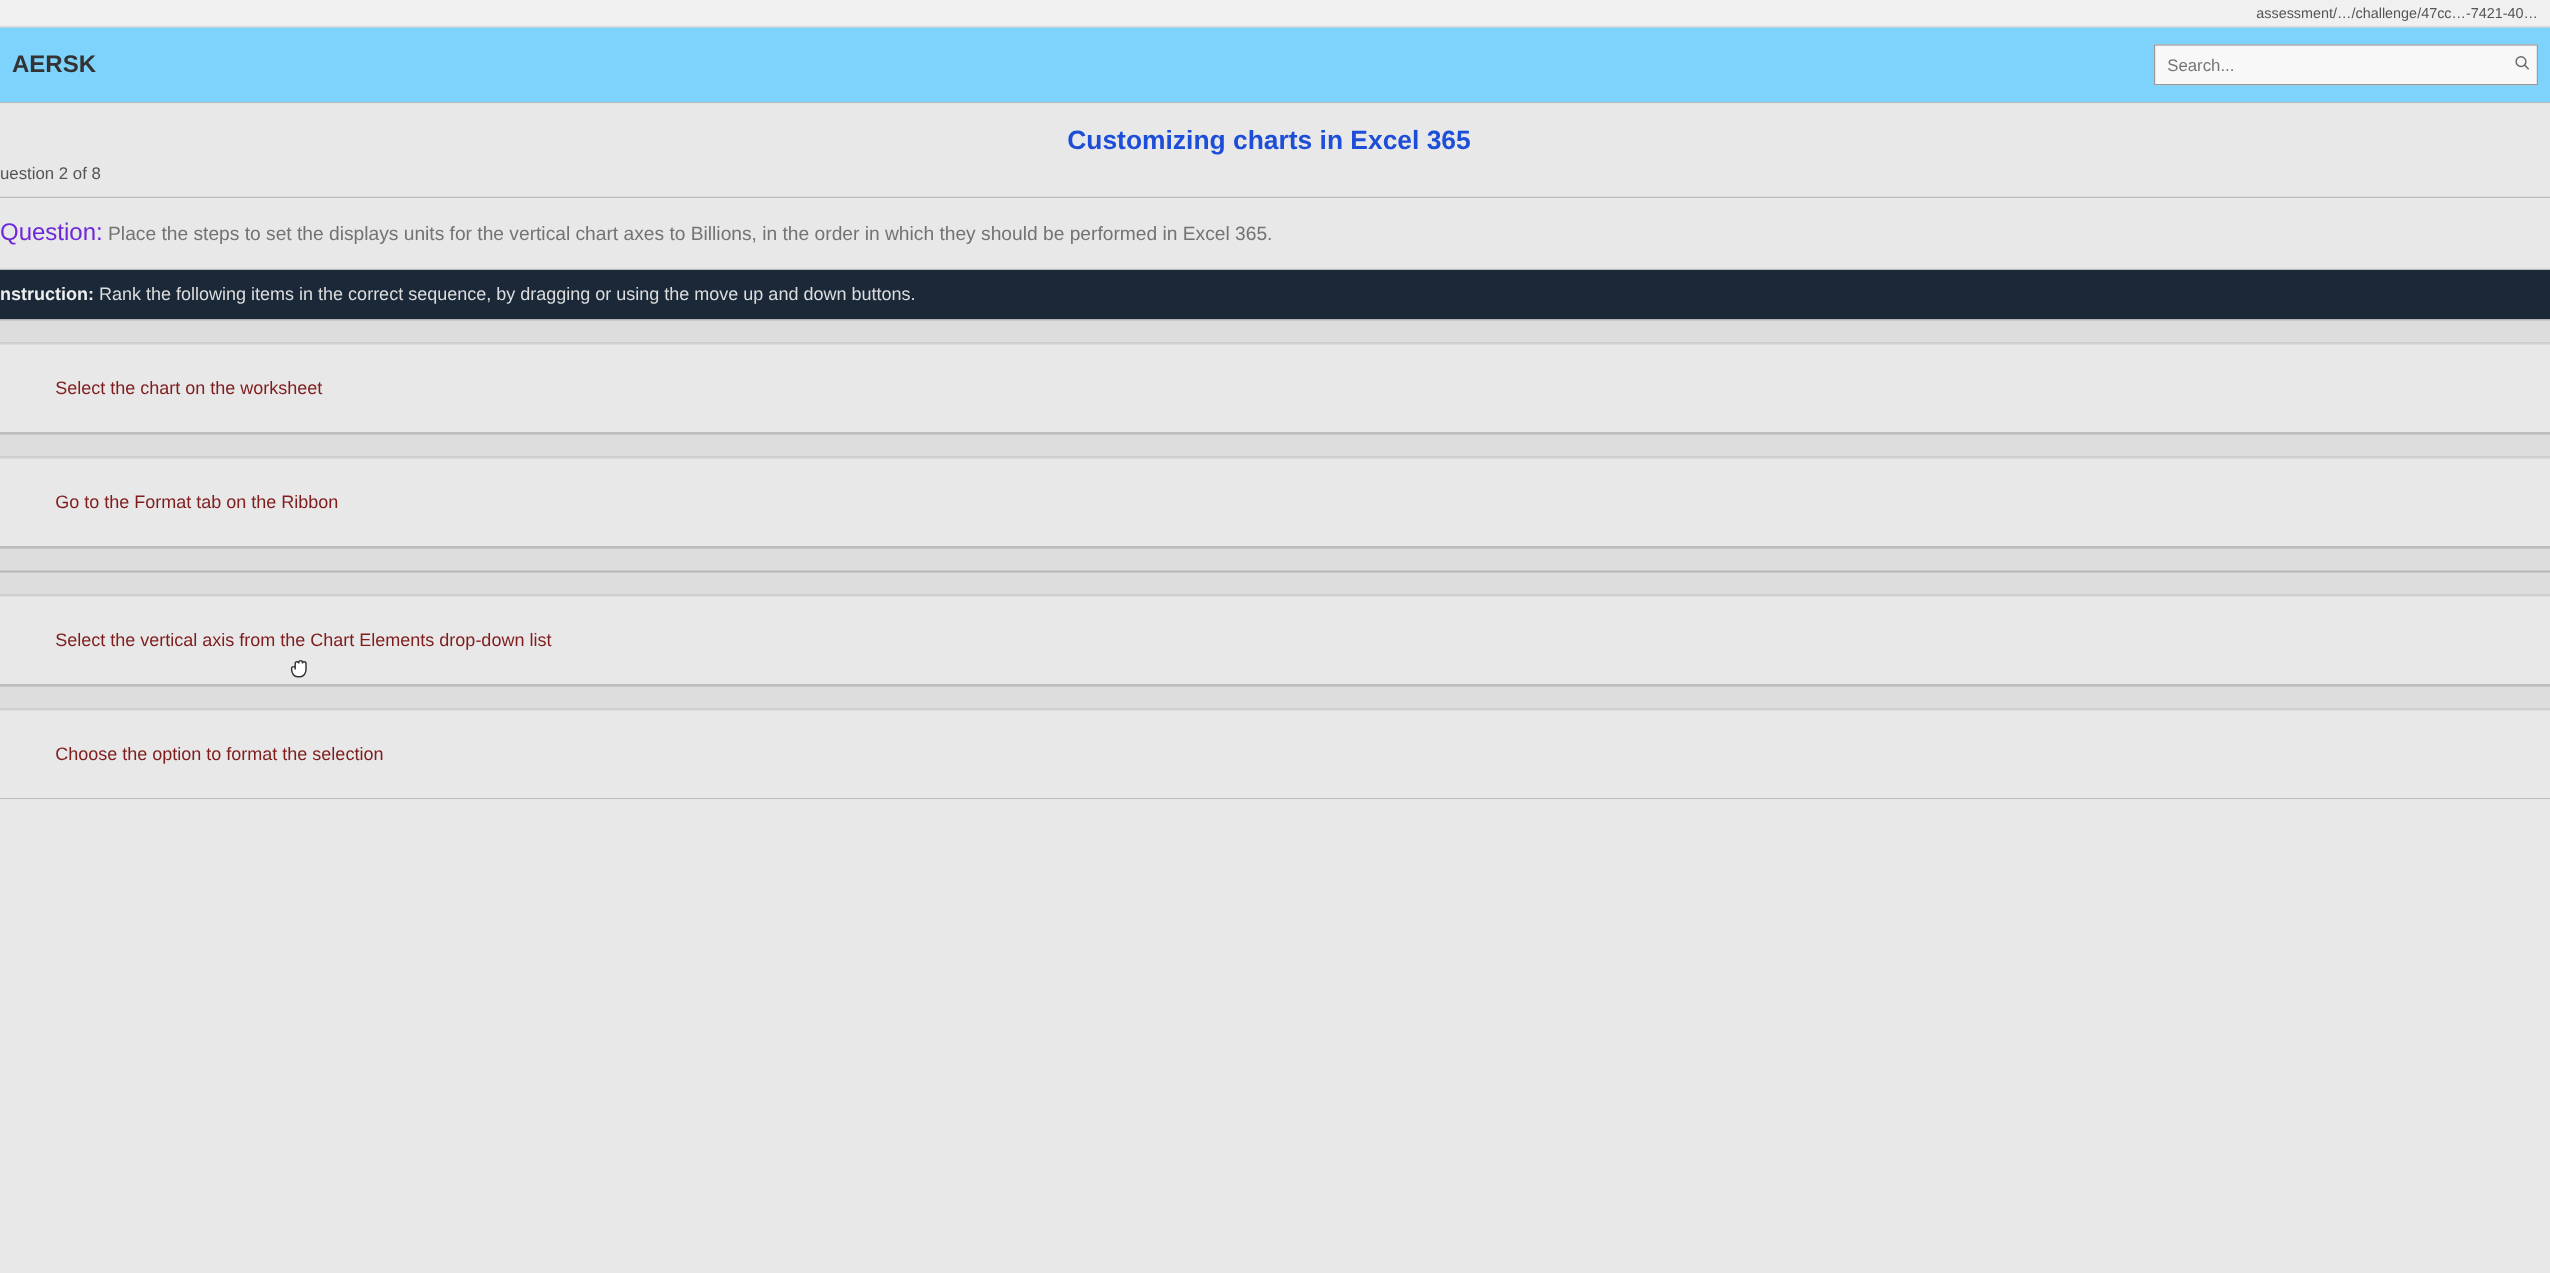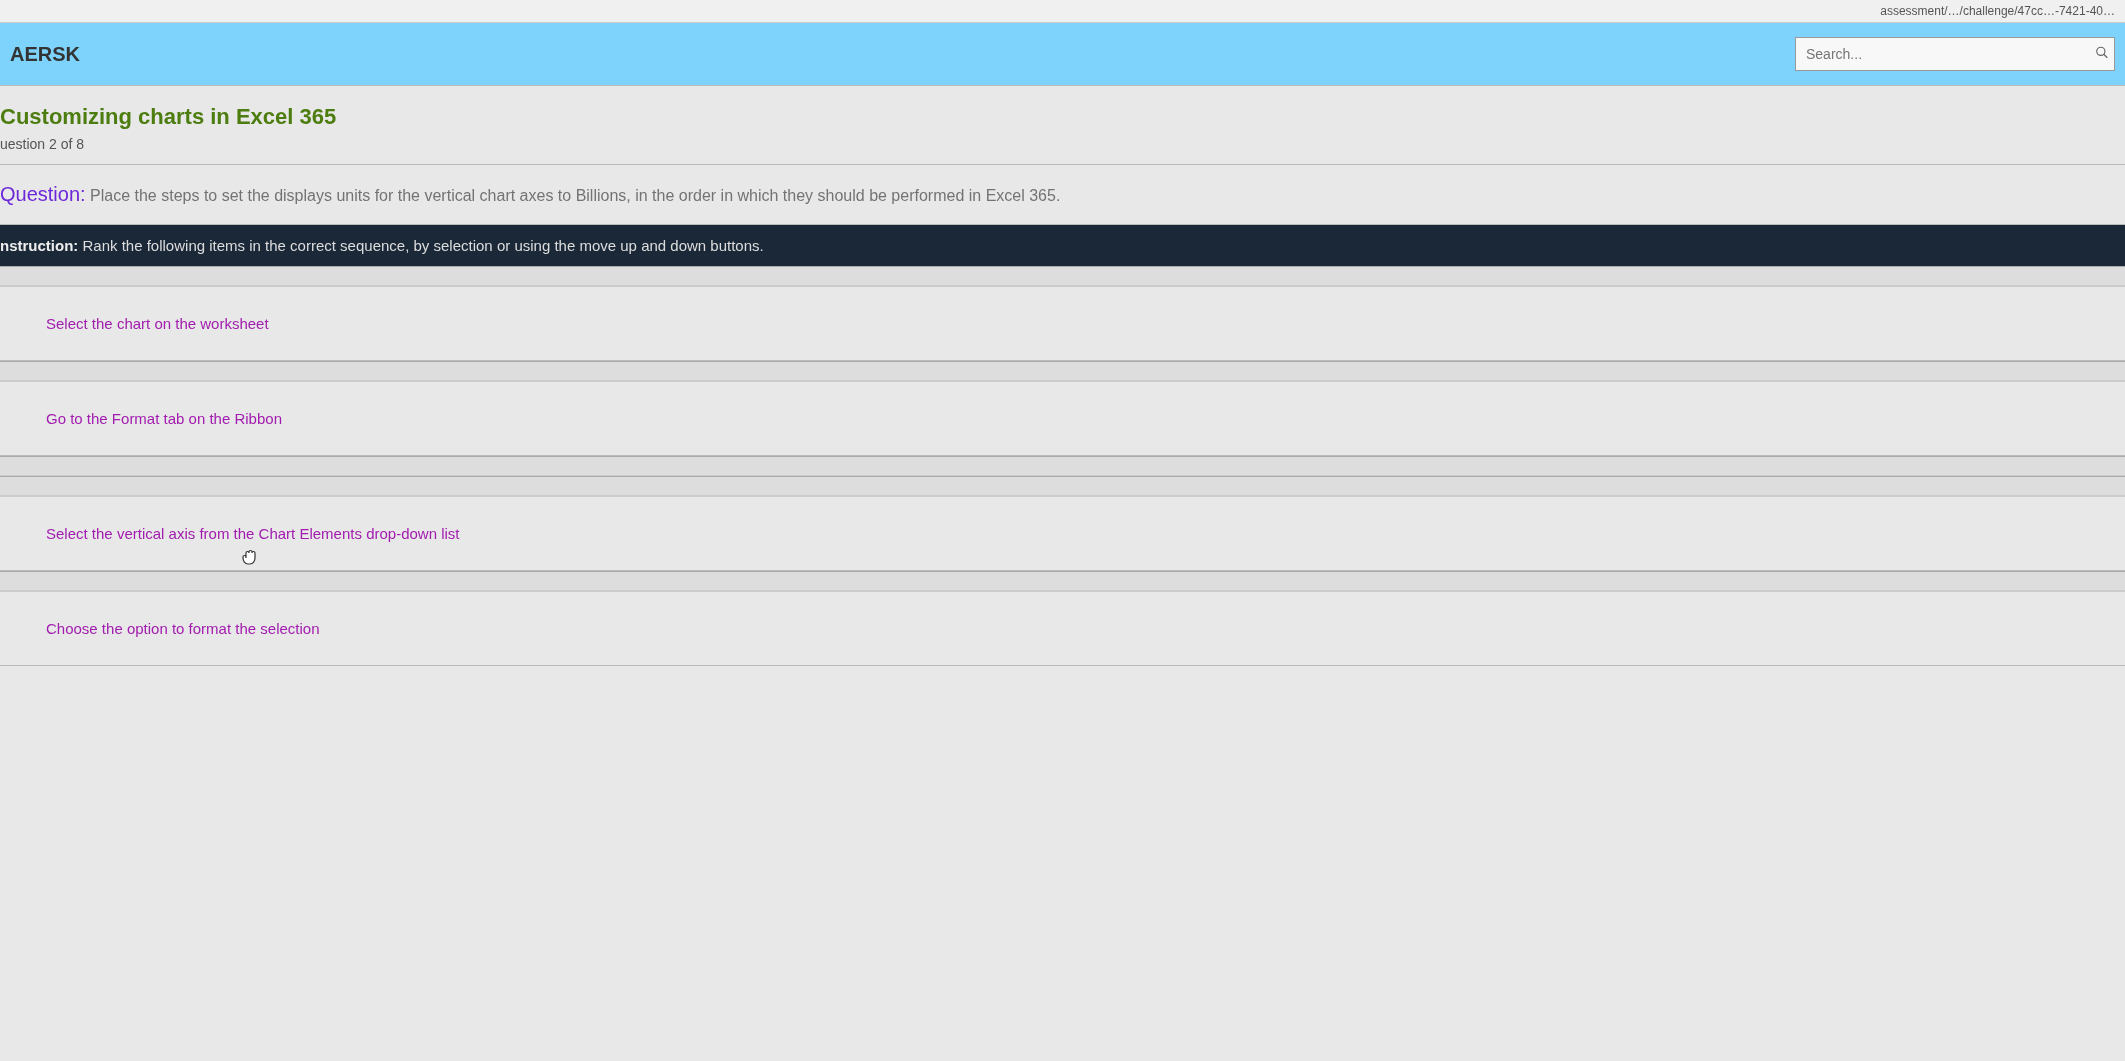--- a/index.html
+++ b/index.html
@@ -60,22 +60,23 @@
       font-size: 14px;
     }
     .title-section {
       background: #e8e8e8;
       padding: 18px 10px 12px 0;
       border-bottom: 1px solid #bbb;
     }
     .course-title {
       font-size: 22px;
       font-weight: bold;
-      color: #4d7c0f;
+      color: #1d4ed8;
       margin-bottom: 6px;
+      text-align: center;
     }
     .question-count {
       font-size: 14px;
       color: #555;
     }
     .question-section {
       background: #e8e8e8;
       padding: 18px 10px 18px 0;
       border-bottom: 1px solid #bbb;
     }
@@ -100,21 +101,21 @@
     }
     .rank-items {
       background: #e8e8e8;
     }
     .rank-item {
       background: #e8e8e8;
       padding: 28px 22px 28px 46px;
       border-top: 1px solid #ccc;
       border-bottom: 1px solid #bbb;
       font-size: 15px;
-      color: #a21caf;
+      color: #7f1d1d;
       cursor: grab;
       position: relative;
     }
     .rank-item:first-child {
       border-top: none;
     }
     .rank-gap {
       height: 20px;
       background: #ddd;
       border-top: 1px solid #aaa;
@@ -151,21 +152,21 @@
 <div class="title-section">
   <div class="course-title">Customizing charts in Excel 365</div>
   <div class="question-count">uestion 2 of 8</div>
 </div>
 
 <div class="question-section">
   <span class="question-label">Question:</span><span class="question-text"> Place the steps to set the displays units for the vertical chart axes to Billions, in the order in which they should be performed in Excel 365.</span>
 </div>
 
 <div class="instruction-bar">
-  <span class="instruction-label">nstruction:</span><span> Rank the following items in the correct sequence, by selection or using the move up and down buttons.</span>
+  <span class="instruction-label">nstruction:</span><span> Rank the following items in the correct sequence, by dragging or using the move up and down buttons.</span>
 </div>
 
 <div class="rank-items">
   <div class="rank-gap"></div>
   <div class="rank-item">
     <span>Select the chart on the worksheet</span>
   </div>
   <div class="rank-gap"></div>
   <div class="rank-item">
     <span>Go to the Format tab on the Ribbon</span>

